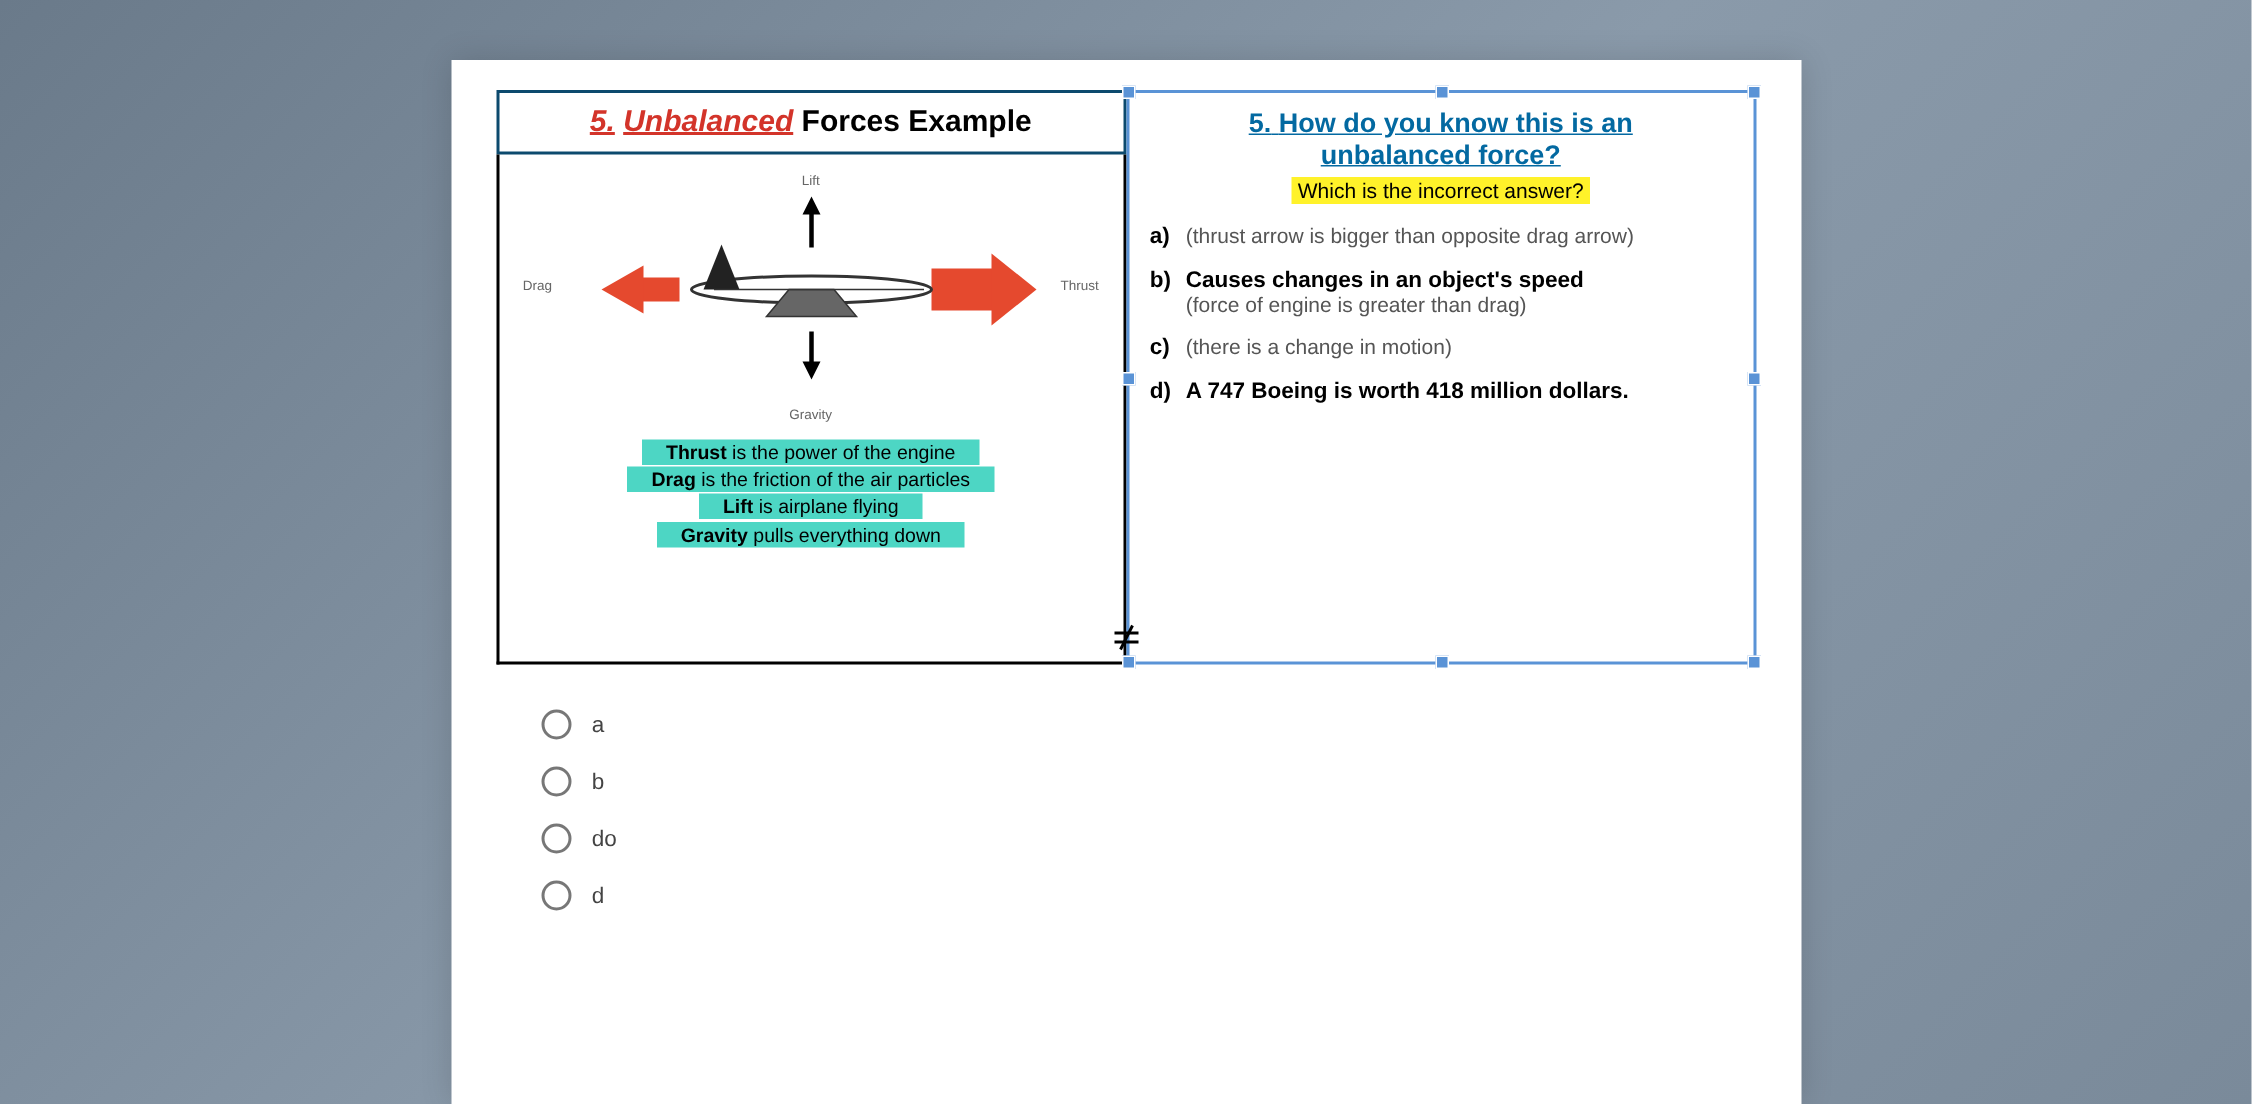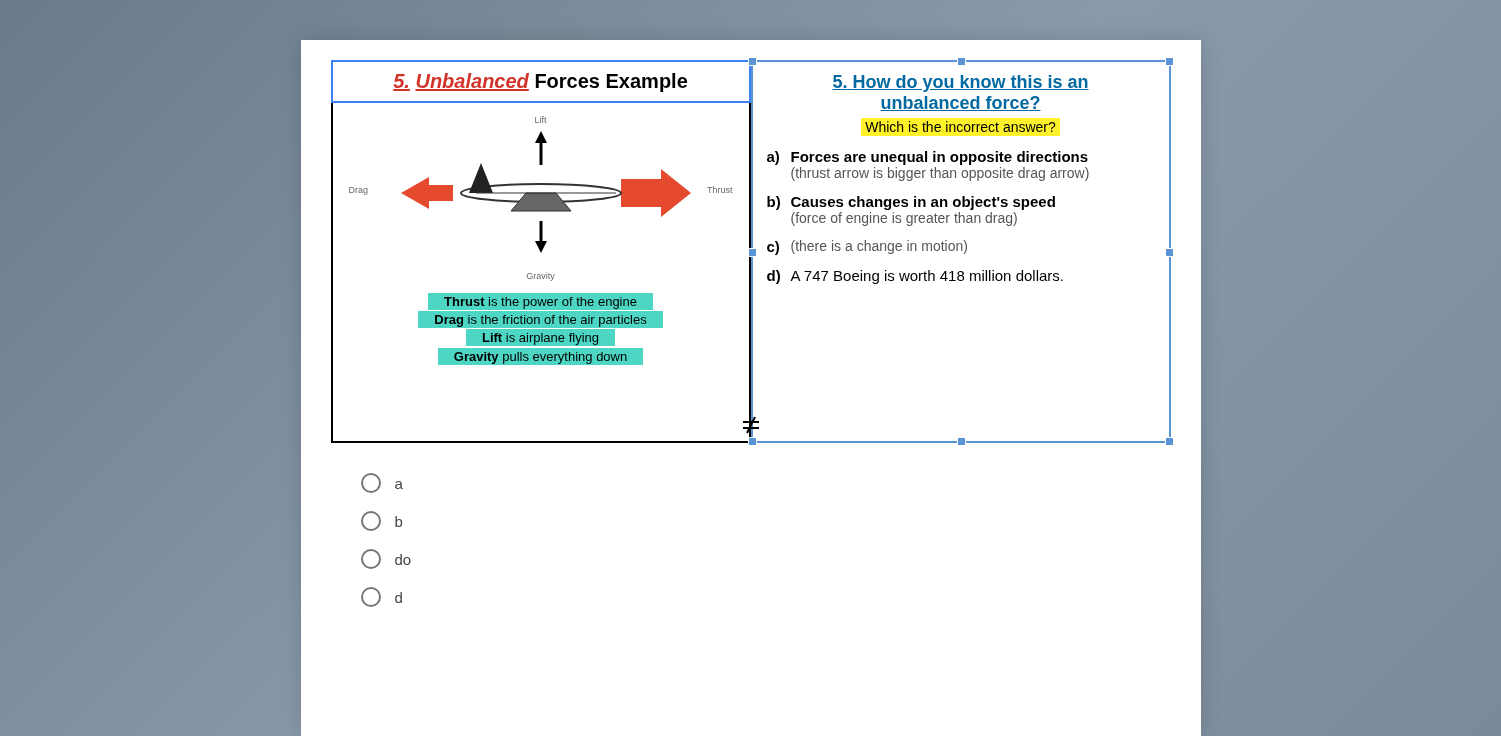--- a/index.html
+++ b/index.html
@@ -20,21 +20,21 @@
       box-shadow: 0 0 20px rgba(0,0,0,0.15);
     }
     .top-row {
       display: flex;
       gap: 0;
     }
     .left-panel, .right-panel {
       width: 50%;
     }
     .title-box {
-      border: 2px solid #3b82f6;
+      border: 2px solid #0c4a6e;
       padding: 8px 12px;
       text-align: center;
       font-size: 20px;
       color: #000;
     }
     .title-red {
       color: #d3342a;
       font-weight: bold;
       font-style: italic;
       text-decoration: underline;
@@ -229,41 +229,40 @@
           <span>How do you know this is an</span><br>
           <span>unbalanced  force?</span>
         </div>
         <span class="q-sub">Which is the incorrect answer?</span>
       </div>
 
       <div class="options">
         <div class="opt-row">
           <div class="opt-letter">a)</div>
           <div class="opt-body">
-            <div class="opt-main">Forces are unequal in opposite directions</div>
             <div class="opt-note">(thrust arrow is bigger than opposite drag arrow)</div>
           </div>
         </div>
         <div class="opt-row">
           <div class="opt-letter">b)</div>
           <div class="opt-body">
             <div class="opt-main">Causes changes in an object's speed</div>
             <div class="opt-note">(force of engine is greater than drag)</div>
           </div>
         </div>
         <div class="opt-row">
           <div class="opt-letter">c)</div>
           <div class="opt-body">
             <div class="opt-note">(there is a change in motion)</div>
           </div>
         </div>
         <div class="opt-row">
           <div class="opt-letter">d)</div>
           <div class="opt-body">
-            <div class="opt-main" style="font-weight:normal">A 747 Boeing is worth 418 million dollars.</div>
+            <div class="opt-main" style="font-weight:bold">A 747 Boeing is worth 418 million dollars.</div>
           </div>
         </div>
       </div>
     </div>
 
   </div>
 
   <div class="answer-block">
     <div class="answer-row">
       <div class="radio"></div>

